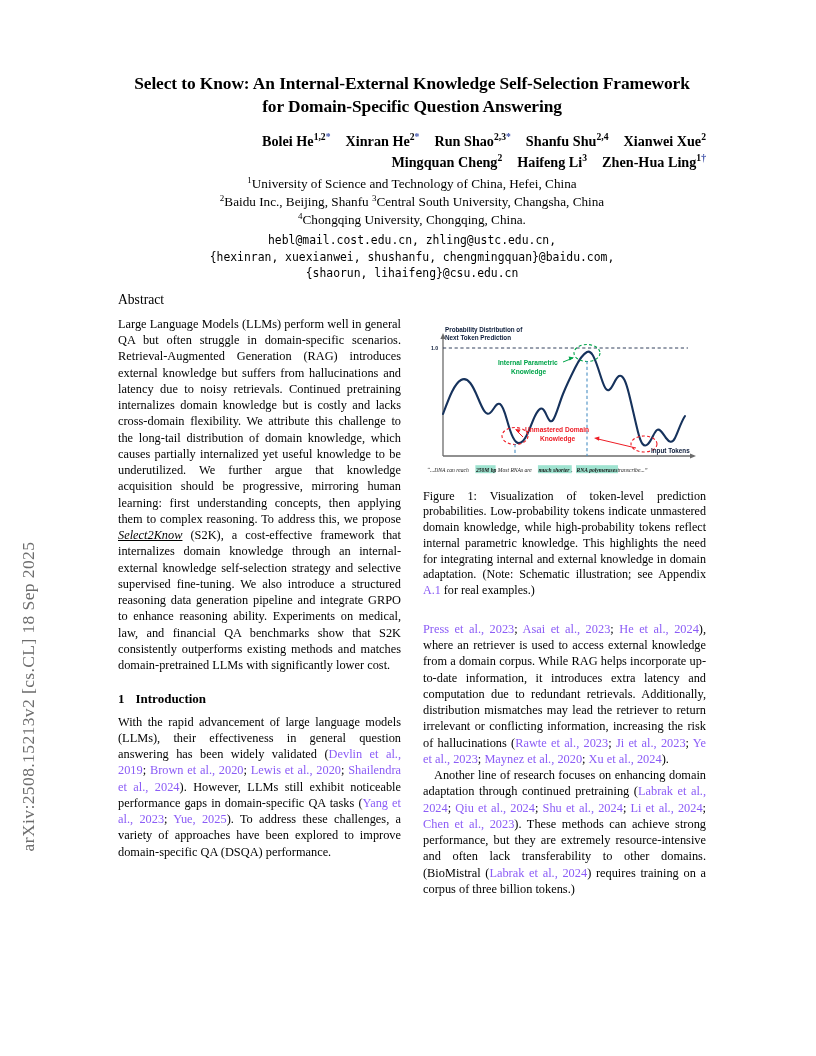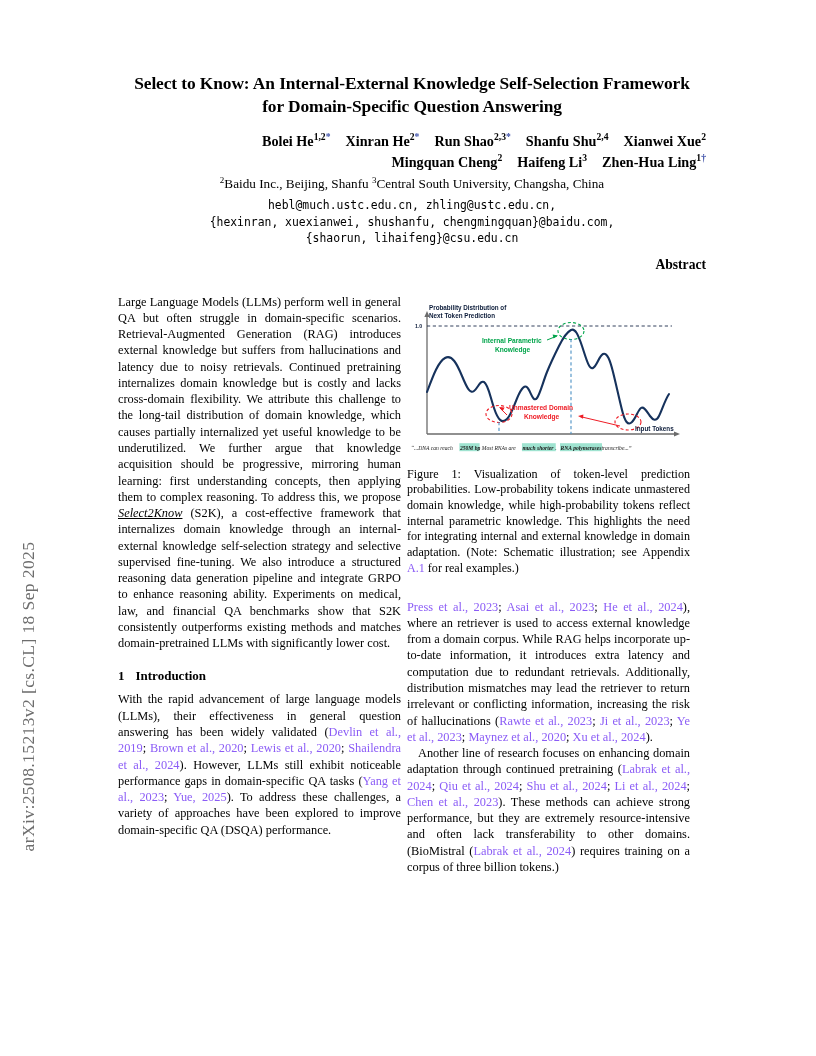--- a/index.html
+++ b/index.html
@@ -70,31 +70,31 @@
   .emails {
     margin-top: 4px;
     text-align: center;
     font-family: "DejaVu Sans Mono", "Liberation Mono", monospace;
     font-size: 11.4px;
     line-height: 1.45;
   }
 
   .abstract-head {
     margin-top: 10px;
-    text-align: right;
+    text-align: left;
     font-size: 13.6px;
-    font-weight: bold;
+    font-weight: normal;
   }
 
   
   .cols {
     position: relative;
-    margin-top: 21px;
+    margin-top: 8px;
     display: flex;
-    gap: 6px;
+    gap: 22px;
   }
   .col { width: 283px; }
 
   p.body {
     margin: 0;
     font-size: 12.35px;
     line-height: 1.318;
     text-align: justify;
     text-justify: inter-word;
     hyphens: manual;
@@ -144,25 +144,27 @@
   <div class="content">
 
     <div class="title">Select to Know: An Internal-External Knowledge Self-Selection Framework for Domain-Specific Question Answering</div>
 
     <div class="authors">
         <div><span class="au">Bolei He<sup>1,2<span class="star">*</span></sup></span><span class="gap"></span><span class="au">Xinran He<sup>2<span class="star">*</span></sup></span><span class="gap"></span><span class="au">Run Shao<sup>2,3<span class="star">*</span></sup></span><span class="gap"></span><span class="au">Shanfu Shu<sup>2,4</sup></span><span class="gap"></span><span class="au">Xianwei Xue<sup>2</sup></span></div>
         <div><span class="au">Mingquan Cheng<sup>2</sup></span><span class="gap"></span><span class="au">Haifeng Li<sup>3</sup></span><span class="gap"></span><span class="au">Zhen-Hua Ling<sup>1<span class="star">†</span></sup></span></div>
       </div>
 
     <div class="affils">
+        <div><sup>1</sup><span>University of Science and Technology of China, Hefei, China</span></div>
         <div><sup>2</sup><span>Baidu Inc., Beijing, Shanfu </span><sup>3</sup><span>Central South University, Changsha, China</span></div>
+        <div><sup>4</sup><span>Chongqing University, Chongqing, China.</span></div>
       </div>
 
     <div class="emails">
-        <div>hebl@much.ustc.edu.cn, zhling@ustc.edu.cn,</div>
+        <div>hebl@mail.cost.edu.cn, zhling@ustc.edu.cn,</div>
         <div>{hexinran, xuexianwei, shushanfu, chengmingquan}@baidu.com,</div>
         <div>{shaorun, lihaifeng}@csu.edu.cn</div>
       </div>
 
     <div class="abstract-head">Abstract</div>
 
     <div class="cols">
 
       <div class="col">
         <div class="abs-col">

